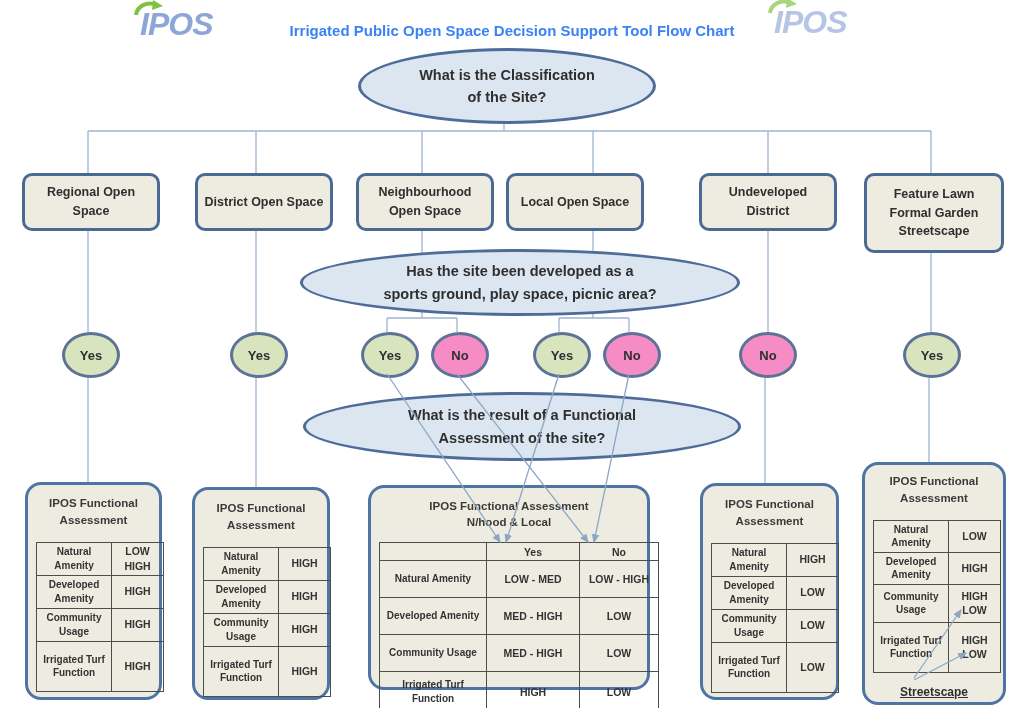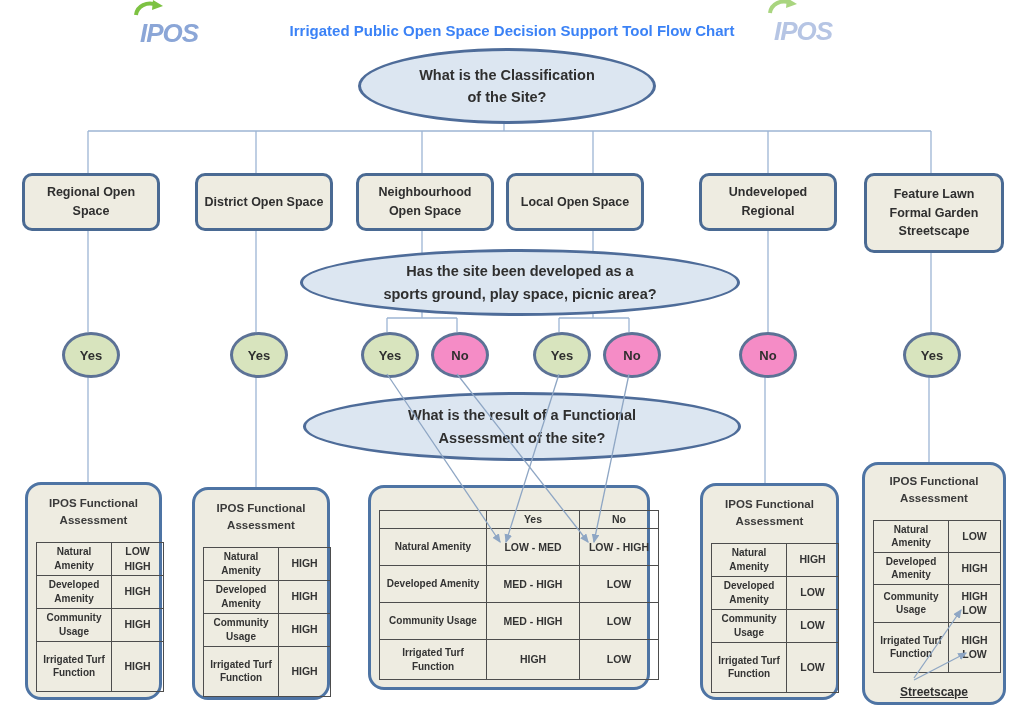--- a/index.html
+++ b/index.html
@@ -4,21 +4,21 @@
 <style>
   html,body{margin:0;padding:0;background:#fff;}
   .stage{position:relative;width:1024px;height:708px;background:#ffffff;overflow:hidden;
          font-family:"Liberation Sans",sans-serif;color:#3a3a3a;}
   .layer{position:absolute;left:0;top:0;width:1024px;height:708px;pointer-events:none;}
   .base{z-index:1;}
   .top{z-index:5;}
 
   
   .logo{position:absolute;z-index:3;display:flex;align-items:flex-end;}
-  .logo .ipos-text{font-weight:bold;font-size:26px;letter-spacing:-1px;font-style:italic;line-height:1;margin-top:12px;}
+  .logo .ipos-text{font-weight:bold;font-size:32px;letter-spacing:-1px;font-style:italic;line-height:1;}
   .logo.l1{left:140px;top:8px;}
   .logo.l1 .ipos-text{color:#8BA6D7;}
   .logo.l2{left:774px;top:6px;}
   .logo.l2 .ipos-text{color:#B6C5E4;}
   .logo .swoosh{position:absolute;left:-8px;top:-9px;}
   .page-title{position:absolute;z-index:3;left:50%;transform:translateX(-50%);top:22px;
               font-size:15px;font-weight:bold;color:#3b82f6;white-space:nowrap;}
 
   
   .ellipse{position:absolute;z-index:3;background:#DCE6F1;border:3px solid #4E6C99;border-radius:50%;
@@ -124,21 +124,21 @@
   </div>
   <div class="cbox c3">
     <span class="line">Neighbourhood</span>
     <span class="line">Open Space</span>
   </div>
   <div class="cbox c4">
     <span class="line">Local Open Space</span>
   </div>
   <div class="cbox c5">
     <span class="line">Undeveloped</span>
-    <span class="line">Regional</span>
+    <span class="line">District</span>
   </div>
   <div class="cbox c6">
     <span class="line">Feature Lawn</span>
     <span class="line">Formal Garden</span>
     <span class="line">Streetscape</span>
   </div>
 
   <div class="oval yes o1">Yes</div>
   <div class="oval yes o2">Yes</div>
   <div class="oval yes o3">Yes</div>
@@ -196,20 +196,24 @@
           </tr>
       <tr class="rtall">
             <td class="lbl">Irrigated Turf Function</td>
           <td class="val">HIGH</td>
           </tr>
     </tbody>
       </table>
   </div>
 
   <div class="acard a3">
+    <div class="atitle">
+      <span class="line">IPOS Functional Assessment</span>
+      <span class="line">N/hood &amp; Local</span>
+    </div>
     <table class="ft wide">
       <tbody>
           <tr class="hd">
             <td class="lbl"></td>
           <td class="vy">Yes</td>
           <td class="vn">No</td>
           </tr>
       <tr class="r">
             <td class="lbl">Natural Amenity</td>
           <td class="vy">LOW - MED</td>

